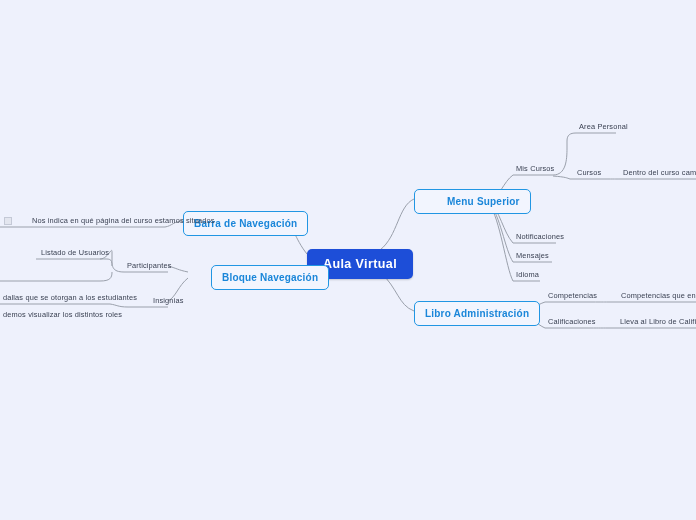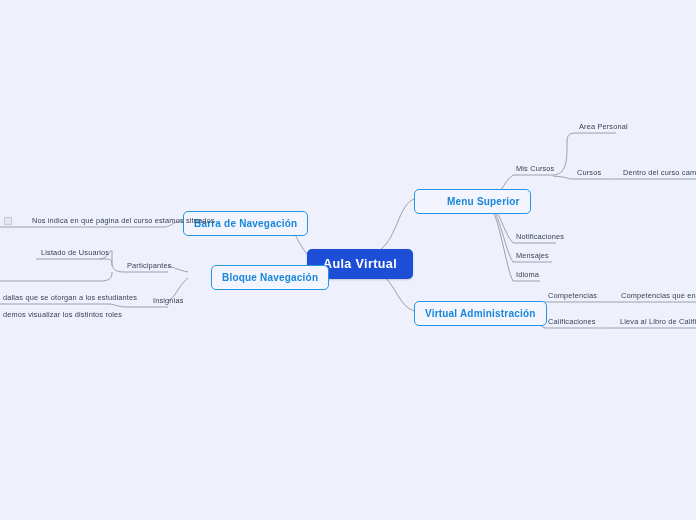--- a/index.html
+++ b/index.html
@@ -142,21 +142,21 @@
 
   <div class="node root-node" style="left:307px; top:249px;">
     <span>Aula Virtual</span>
   </div>
 
   <div class="node branch-node" style="left:414px; top:189px;padding-left:32px;">
     <span>Menu Superior</span>
   </div>
 
   <div class="node branch-node" style="left:414px; top:301px;">
-    <span>Virtual Administración</span>
+    <span>Libro Administración</span>
   </div>
 
   <div class="node branch-node" style="left:183px; top:211px;">
     <span>Barra de Navegación</span>
   </div>
 
   <div class="node branch-node" style="left:184px; top:265px;margin-left:27px;">
     <span>Bloque Navegación</span>
   </div>
 

